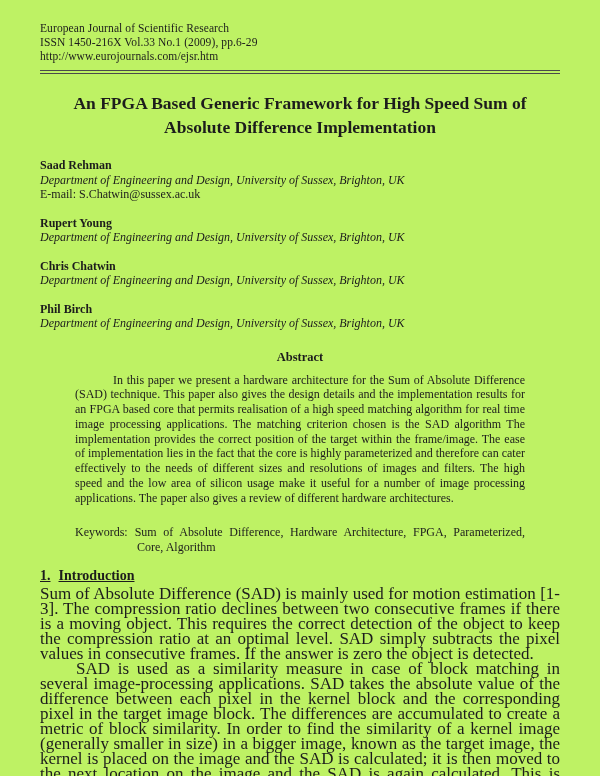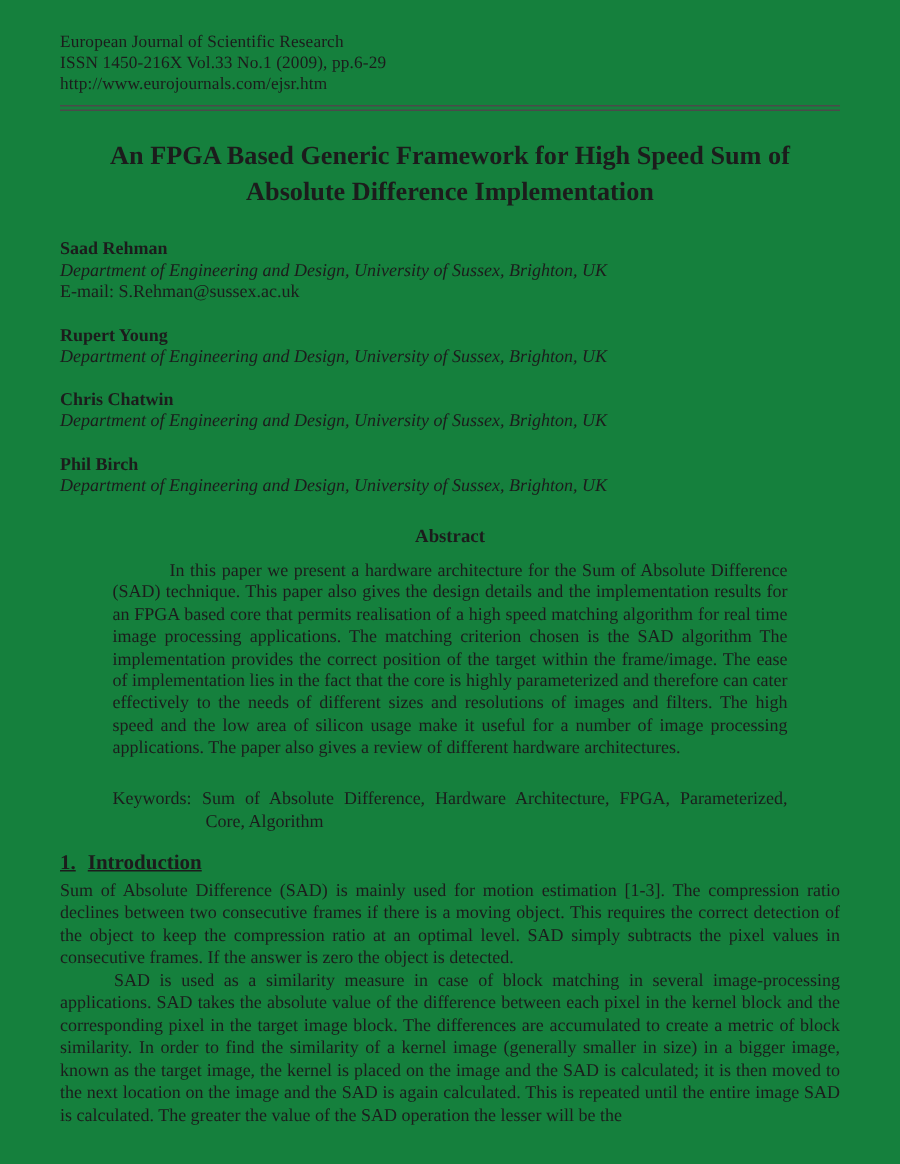--- a/index.html
+++ b/index.html
@@ -12,21 +12,21 @@
     height: 776px;
     overflow: hidden;
     font-family: "Liberation Serif", "DejaVu Serif", serif;
     color: #1c1c1c;
   }
   .page {
     box-sizing: border-box;
     width: 600px;
     height: 776px;
     padding: 21px 40px 20px 40px;
-    background: #15803d;
+    background: #bef264;
   }
   
   .journal-header {
     font-size: 11.5px;
     line-height: 14px;
     letter-spacing: 0.1px;
   }
   .header-rule {
     margin-top: 7px;
     height: 2px;
@@ -93,21 +93,21 @@
     font-weight: bold;
     line-height: 17px;
     text-decoration: underline;
   }
   .section-number {
     padding-right: 8px;
   }
   
   .body-par {
     margin: 0;
-    font-size: 12px;
+    font-size: 17px;
     line-height: 15px;
     text-align: justify;
   }
   .body-par.first {
     margin-top: 2px;
   }
   .body-par.indented {
     text-indent: 36px;
   }
 </style>
@@ -124,21 +124,21 @@
 
   <div class="header-rule"></div>
 
   <h1 class="paper-title">An FPGA Based Generic Framework for High Speed Sum of Absolute Difference Implementation</h1>
 
   <section class="authors">
 
     <div class="author">
       <div class="author-name">Saad Rehman</div>
       <div class="author-affil">Department of Engineering and Design, University of Sussex, Brighton, UK</div>
-      <div class="author-email">E-mail: S.Rehman@sussex.ac.uk</div>
+      <div class="author-email">E-mail: S.Chatwin@sussex.ac.uk</div>
     </div>
 
     <div class="author">
       <div class="author-name">Rupert Young</div>
       <div class="author-affil">Department of Engineering and Design, University of Sussex, Brighton, UK</div>
     </div>
 
     <div class="author">
       <div class="author-name">Chris Chatwin</div>
       <div class="author-affil">Department of Engineering and Design, University of Sussex, Brighton, UK</div>

